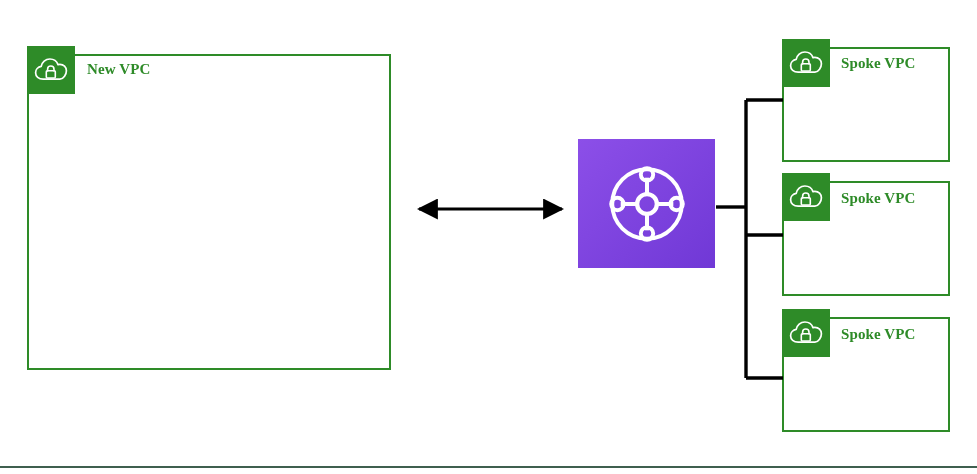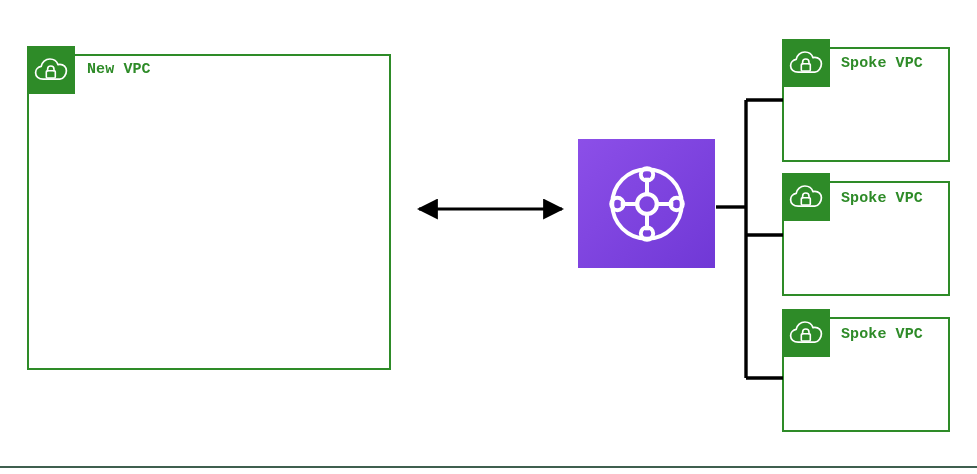--- a/index.html
+++ b/index.html
@@ -37,21 +37,21 @@
     justify-content: center;
   }
   .vpc-icon-tile svg {
     display: block;
   }
 
   
   .vpc-label {
     position: absolute;
     color: #2E8B28;
-    font-family: Liberation Mono, monospace;
+    font-family: Liberation Serif, serif;
     font-size: 15px;
     font-weight: 600;
     white-space: nowrap;
     letter-spacing: 0.1px;
   }
 
   
   .tgw-tile {
     position: absolute;
     background: linear-gradient(135deg, #8C4FE8 0%, #7B3FE0 48%, #7038D6 100%);

